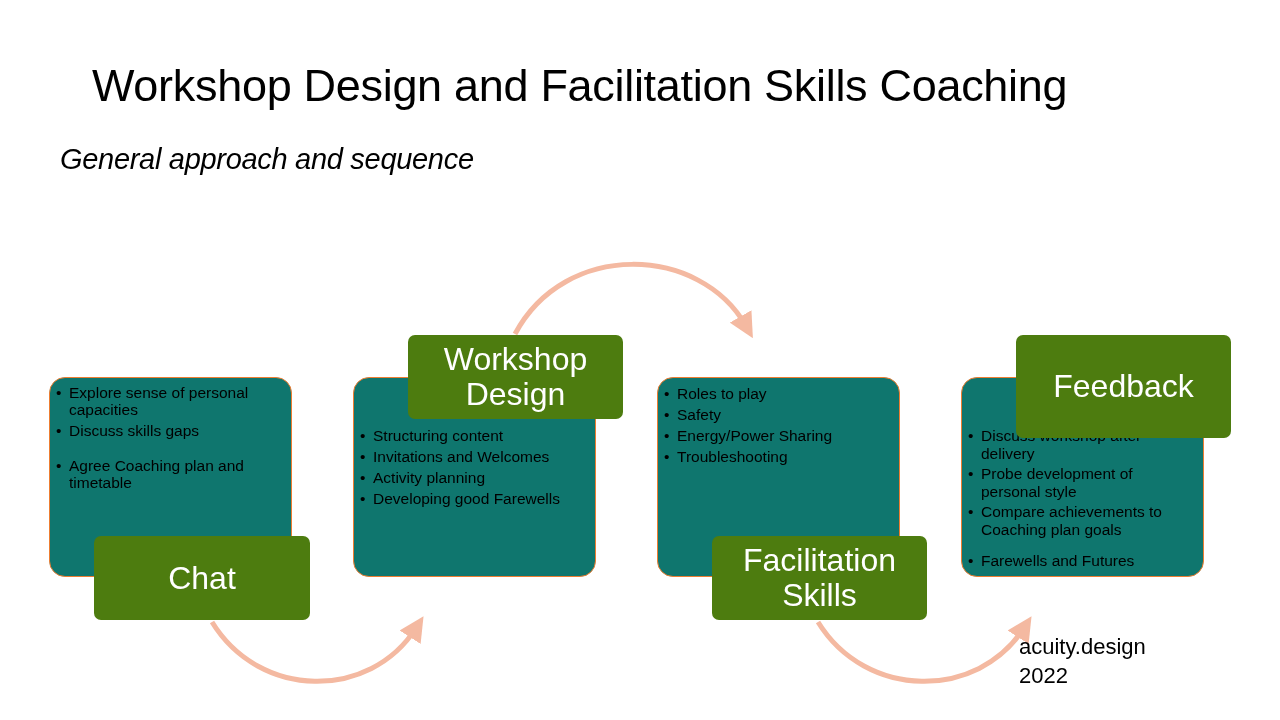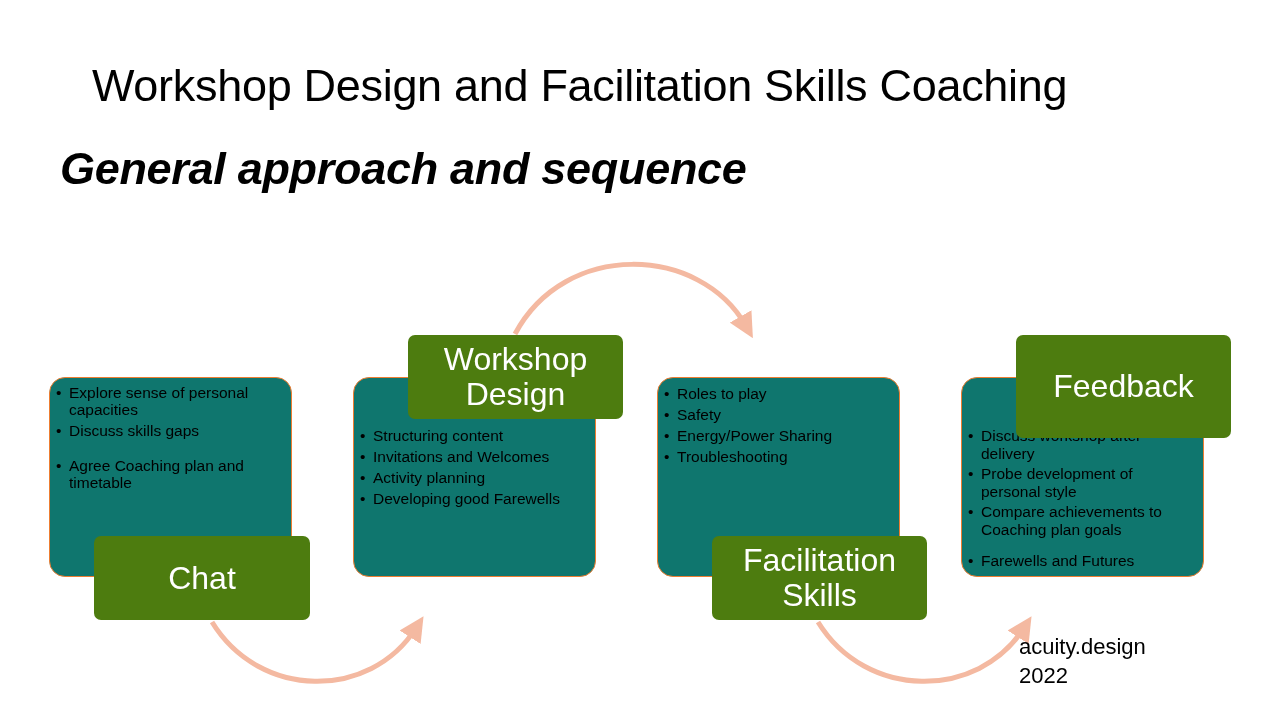--- a/index.html
+++ b/index.html
@@ -1,18 +1,18 @@
 <!DOCTYPE html>
 <html><head>
   <meta charset="utf-8">
   <style>
     html, body { margin: 0; padding: 0; }
     body { width: 1280px; height: 720px; background: #ffffff; position: relative; overflow: hidden; font-family: "Liberation Sans", sans-serif; color: #000; }
     .title { position: absolute; left: 60px; top: 60px; font-size: 45px; font-weight: normal; white-space: nowrap; letter-spacing: -0.3px; margin-left: 32px; }
-    .subtitle { position: absolute; left: 60px; top: 143px; font-size: 45px; font-weight: bold; font-style: italic; white-space: nowrap; letter-spacing: -0.3px; }
+    .subtitle { position: absolute; left: 60px; top: 143px; font-size: 29px; font-weight: normal; font-style: italic; white-space: nowrap; letter-spacing: -0.3px; }
     .arrows { position: absolute; left: 0; top: 0; width: 1280px; height: 720px; pointer-events: none; }
     .box { position: absolute; width: 243px; height: 200px; border: 1px solid #ED7D31; border-radius: 16px; background: #0f766e; box-sizing: border-box; }
     .box ul { margin: 0; padding: 0; list-style: none; font-size: 15.5px; line-height: 19.5px; }
     .box li { position: relative; padding-left: 13px; }
     .box li::before { content: "\2022"; position: absolute; left: 0; top: 0; }
     .tag { position: absolute; background: #4d7c0f; color: #fff; border-radius: 7px; display: flex; align-items: center; justify-content: center; text-align: center; font-size: 32px; line-height: 35px; }
     .footer { position: absolute; left: 1019px; top: 632px; font-size: 22px; line-height: 29px; }
   </style>
 </head>
 <body>

